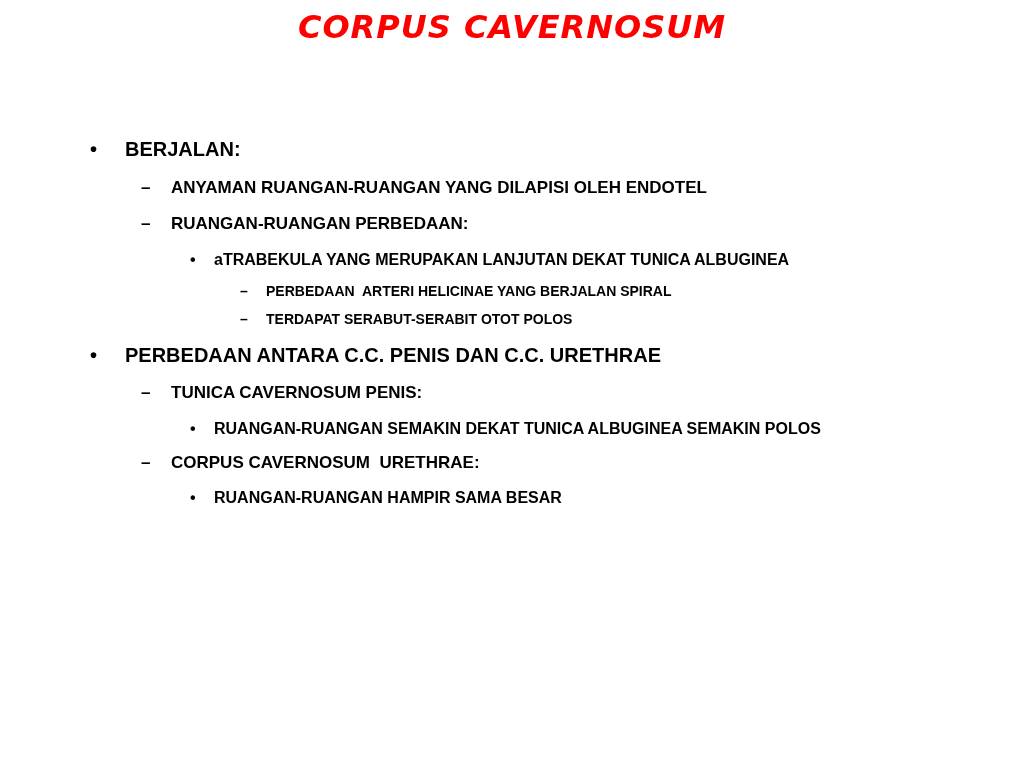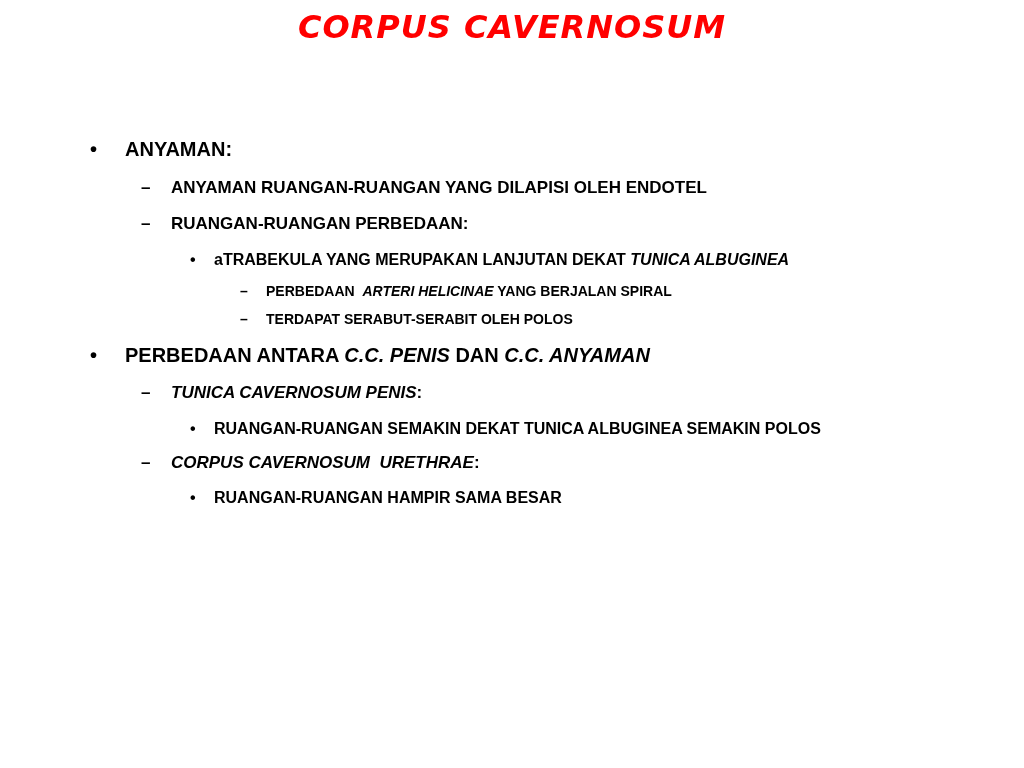--- a/index.html
+++ b/index.html
@@ -4,32 +4,32 @@
 <style>
   html, body { margin: 0; padding: 0; }
   body { width: 1024px; height: 768px; background: #ffffff; position: relative; overflow: hidden; font-family: "Liberation Sans", sans-serif; color: #000; }
   .title { position: absolute; top: 8px; left: 0; width: 1024px; text-align: center; font-family: "DejaVu Sans", sans-serif; font-weight: bold; font-style: italic; font-size: 32px; color: #ff0000; letter-spacing: 1px; }
   .line { position: absolute; white-space: nowrap; font-weight: bold; }
   .mark { position: absolute; }
   .l1 { font-size: 20px; }
   .l2 { font-size: 17px; }
   .l3 { font-size: 16px; }
   .l4 { font-size: 14px; }
-  .seg-i { font-style: italic; }
+  .seg-i { }
 </style>
 </head>
 <body>
 
 <div class="title">CORPUS CAVERNOSUM</div>
 
 <div id="list">
 
   <div class="line l1" style="top:138px;left:125px">
     <span class="mark" style="left:-35px">•</span>
-    <span>ANYAMAN:</span>
+    <span>BERJALAN:</span>
   </div>
 
   <div class="line l2" style="top:178px;left:171px">
     <span class="mark" style="left:-30px">–</span>
     <span>ANYAMAN RUANGAN-RUANGAN YANG DILAPISI OLEH ENDOTEL</span>
   </div>
 
   <div class="line l2" style="top:214px;left:171px">
     <span class="mark" style="left:-30px">–</span>
     <span>RUANGAN-RUANGAN PERBEDAAN:</span>
@@ -40,26 +40,26 @@
     <span>aTRABEKULA YANG MERUPAKAN LANJUTAN DEKAT </span><span class="seg-i">TUNICA ALBUGINEA</span>
   </div>
 
   <div class="line l4" style="top:283px;left:266px">
     <span class="mark" style="left:-26px">–</span>
     <span style="white-space:pre">PERBEDAAN  </span><span class="seg-i">ARTERI HELICINAE</span><span style="white-space:pre"> YANG BERJALAN SPIRAL</span>
   </div>
 
   <div class="line l4" style="top:311px;left:266px">
     <span class="mark" style="left:-26px">–</span>
-    <span>TERDAPAT SERABUT-SERABIT OLEH POLOS</span>
+    <span>TERDAPAT SERABUT-SERABIT OTOT POLOS</span>
   </div>
 
   <div class="line l1" style="top:344px;left:125px">
     <span class="mark" style="left:-35px">•</span>
-    <span style="white-space:pre">PERBEDAAN ANTARA </span><span class="seg-i">C.C. PENIS</span><span style="white-space:pre"> DAN </span><span class="seg-i">C.C. ANYAMAN</span>
+    <span style="white-space:pre">PERBEDAAN ANTARA </span><span class="seg-i">C.C. PENIS</span><span style="white-space:pre"> DAN </span><span class="seg-i">C.C. URETHRAE</span>
   </div>
 
   <div class="line l2" style="top:383px;left:171px">
     <span class="mark" style="left:-30px">–</span>
     <span class="seg-i">TUNICA CAVERNOSUM PENIS</span><span>:</span>
   </div>
 
   <div class="line l3" style="top:420px;left:214px">
     <span class="mark" style="left:-24px">•</span>
     <span>RUANGAN-RUANGAN SEMAKIN DEKAT TUNICA ALBUGINEA SEMAKIN POLOS</span>

